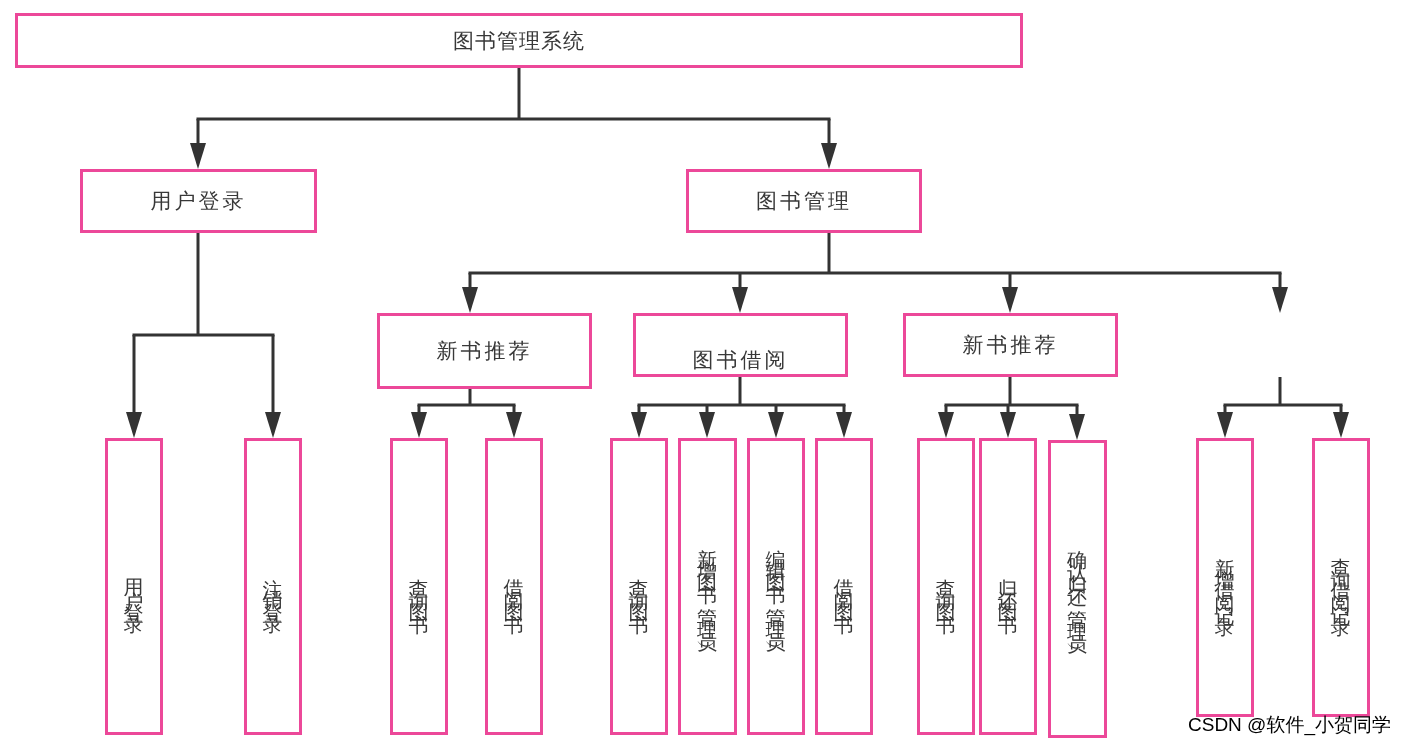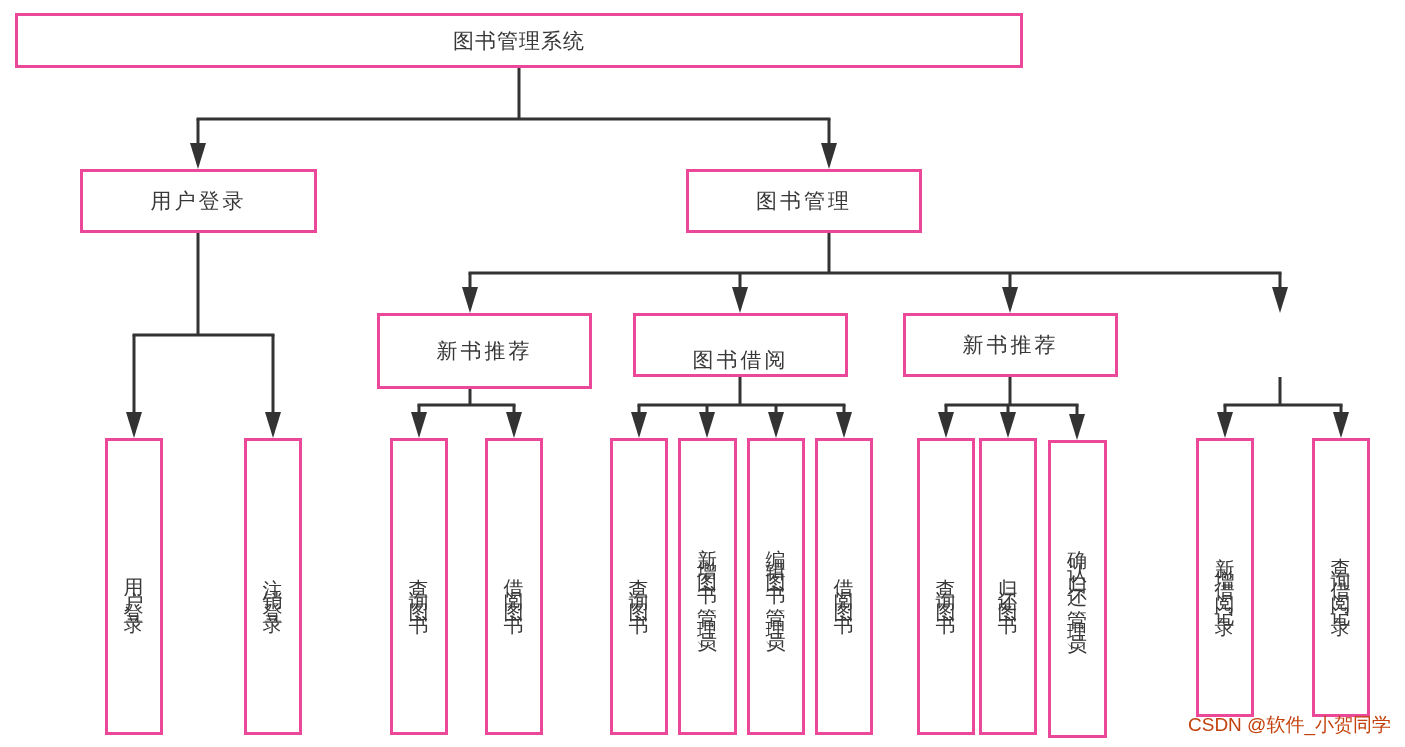--- a/index.html
+++ b/index.html
@@ -36,21 +36,21 @@
   #l-add-book{left:678px;top:438px;width:59px;height:297px;}
   #l-edit-book{left:747px;top:438px;width:58px;height:297px;}
   #l-borrow-book-2{left:815px;top:438px;width:58px;height:297px;}
   #l-query-book-3{left:917px;top:438px;width:58px;height:297px;}
   #l-return-book{left:979px;top:438px;width:58px;height:297px;}
   #l-confirm-return{left:1048px;top:440px;width:59px;height:298px;}
   #l-add-record{left:1196px;top:438px;width:58px;height:279px;}
   #l-query-record{left:1312px;top:438px;width:58px;height:279px;}
   .watermark{
     position:absolute;left:1188px;top:712px;width:212px;
-    font-size:19px;color:#c2410c;white-space:nowrap;z-index:3;
+    font-size:19px;color:#000000;white-space:nowrap;z-index:3;
   }
   line{stroke:#333333;stroke-width:3;}
   polygon{fill:#333333;}
 </style>
 </head>
 <body>
 
 <div class="canvas">
 
   <svg class="wires" viewBox="0 0 1405 747" aria-hidden="true">

